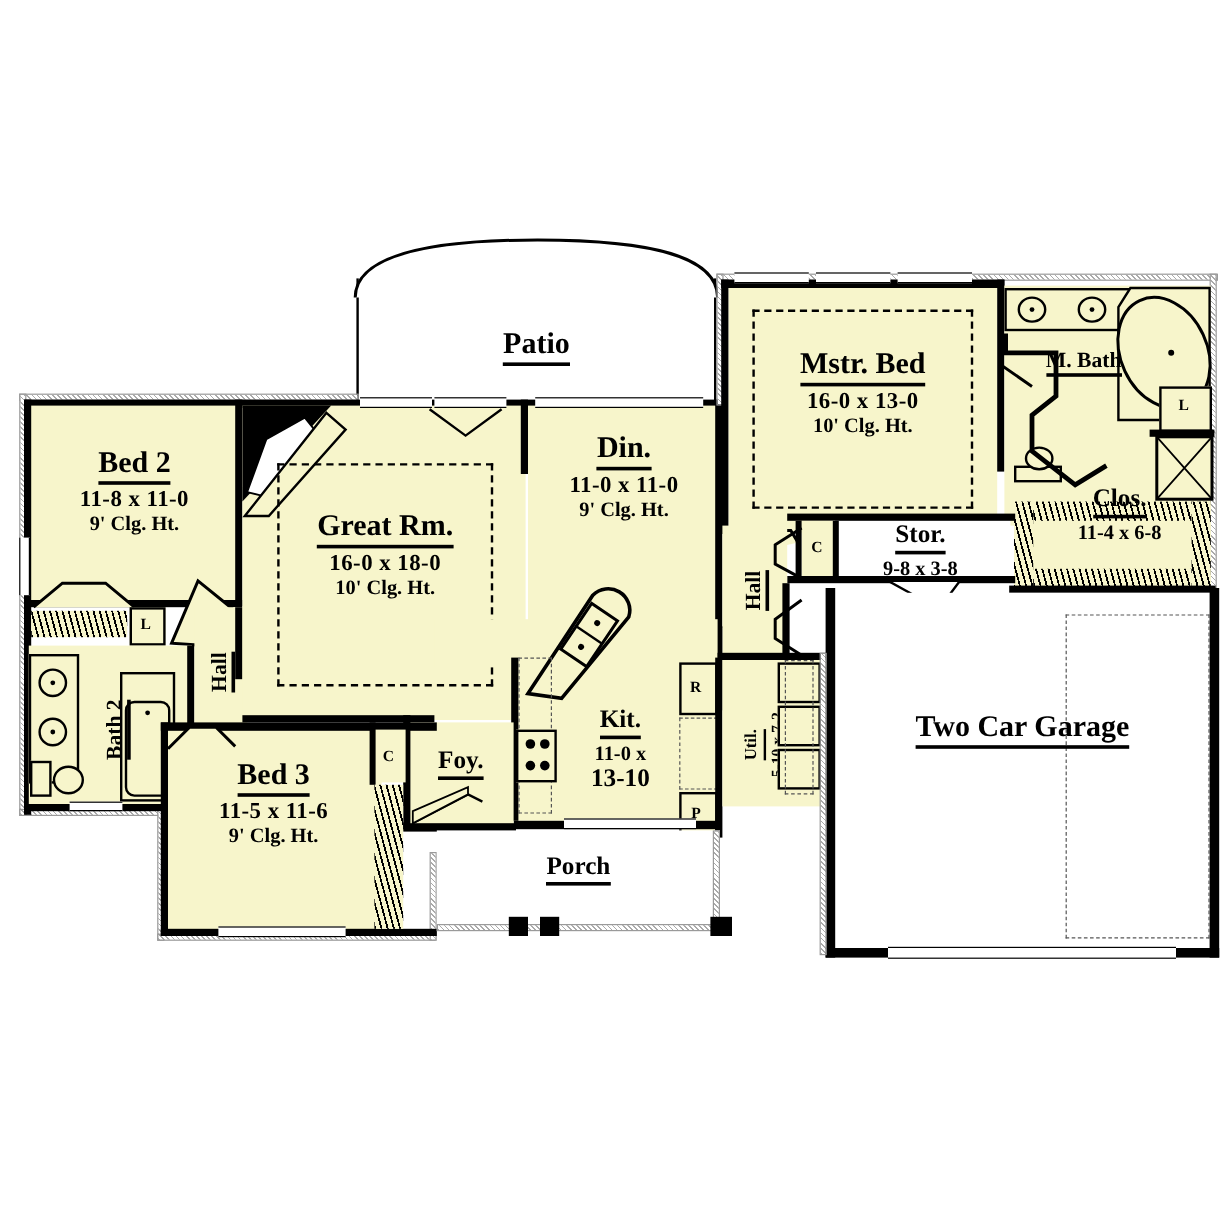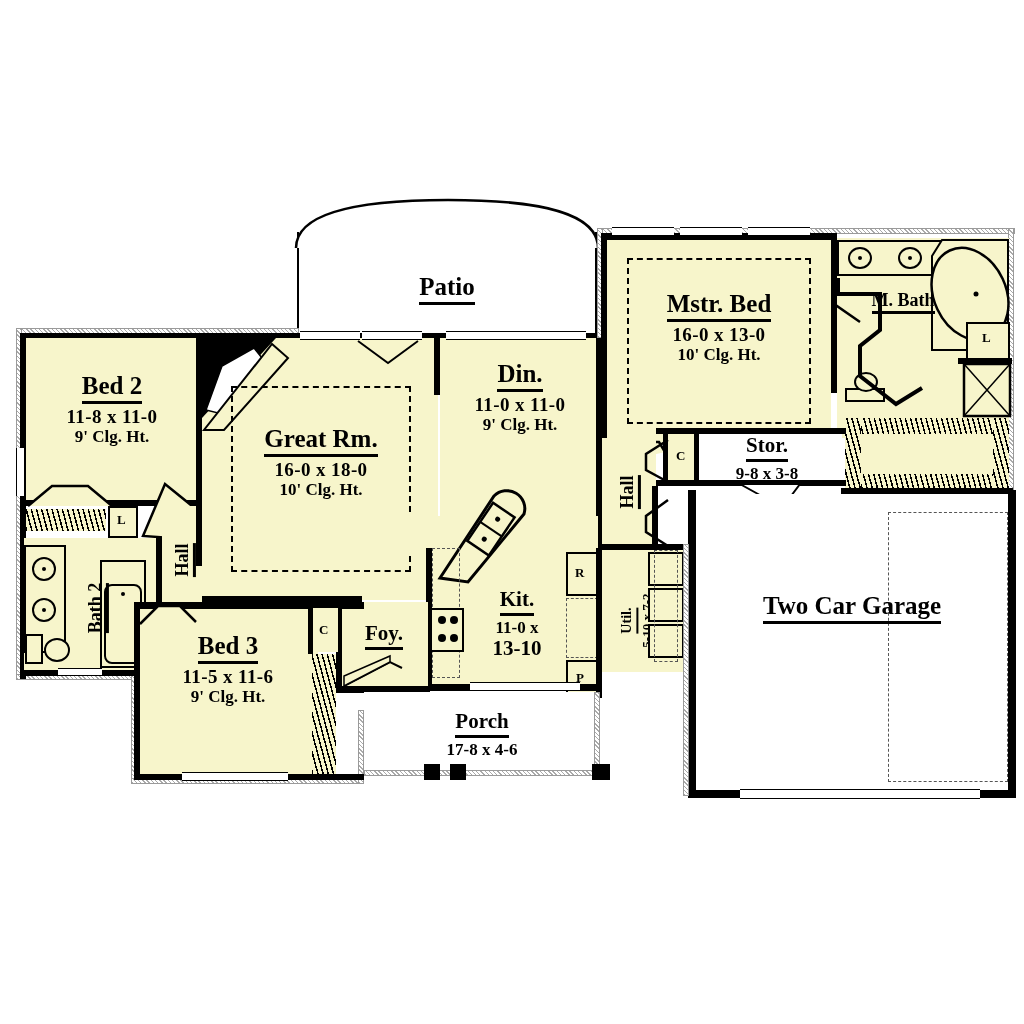--- a/index.html
+++ b/index.html
@@ -203,20 +203,24 @@
   </svg>
   <div class="lbl sml" style="left:843px;top:290px;width:120px;">
     <span class="nm">M. Bath</span>
   </div>
 
   <div class="room" style="left:857px;top:424px;width:152px;height:66px;"></div>
   <div class="hatch" style="left:857px;top:418px;width:152px;height:16px;"></div>
   <div class="hatch" style="left:857px;top:474px;width:152px;height:18px;"></div>
   <div class="hatch" style="left:845px;top:418px;width:16px;height:74px;"></div>
   <div class="hatch" style="left:993px;top:418px;width:16px;height:74px;"></div>
+  <div class="lbl med" style="left:857px;top:404px;width:152px;">
+    <span class="nm">Clos.</span>
+    <span class="dim">11-4 x 6-8</span>
+  </div>
   <div class="wall" style="left:841px;top:488px;width:172px;height:6px;"></div>
 
   <div class="white" style="left:692px;top:432px;width:150px;height:50px;"></div>
   <div class="wall" style="left:656px;top:428px;width:190px;height:6px;"></div>
   <div class="wall" style="left:656px;top:480px;width:190px;height:6px;"></div>
   <div class="lbl med" style="left:692px;top:434px;width:150px;">
     <span class="nm">Stor.</span>
     <span class="dim">9-8 x 3-8</span>
   </div>
   <svg style="position:absolute;left:738px;top:482px;width:64px;height:30px;">
@@ -321,21 +325,20 @@
   <div class="hatch" style="left:312px;top:654px;width:24px;height:120px;"></div>
 
   <div class="white" style="left:364px;top:692px;width:236px;height:84px;"></div>
   <div class="exthatch" style="left:364px;top:770px;width:236px;height:6px;"></div>
   <div class="exthatch" style="left:594px;top:692px;width:6px;height:84px;"></div>
   <div class="wall" style="left:424px;top:764px;width:16px;height:16px;"></div>
   <div class="wall" style="left:450px;top:764px;width:16px;height:16px;"></div>
   <div class="wall" style="left:592px;top:764px;width:18px;height:16px;"></div>
   <div class="lbl med" style="left:364px;top:710px;width:236px;">
     <span class="nm">Porch</span>
-    <span class="dim">17-8 x 4-6</span>
   </div>
 
   <div class="white" style="left:694px;top:494px;width:320px;height:300px;"></div>
   <div class="wall" style="left:688px;top:490px;width:8px;height:308px;"></div>
   <div class="wall" style="left:688px;top:790px;width:328px;height:8px;"></div>
   <div class="wall" style="left:1008px;top:490px;width:8px;height:308px;"></div>
   <div class="win" style="left:740px;top:789px;width:240px;height:8px;"></div>
   <div class="dashthin" style="left:888px;top:512px;width:120px;height:270px;"></div>
   <div class="lbl big" style="left:694px;top:592px;width:316px;text-align:center;">
     <span class="nm">Two Car Garage</span>

